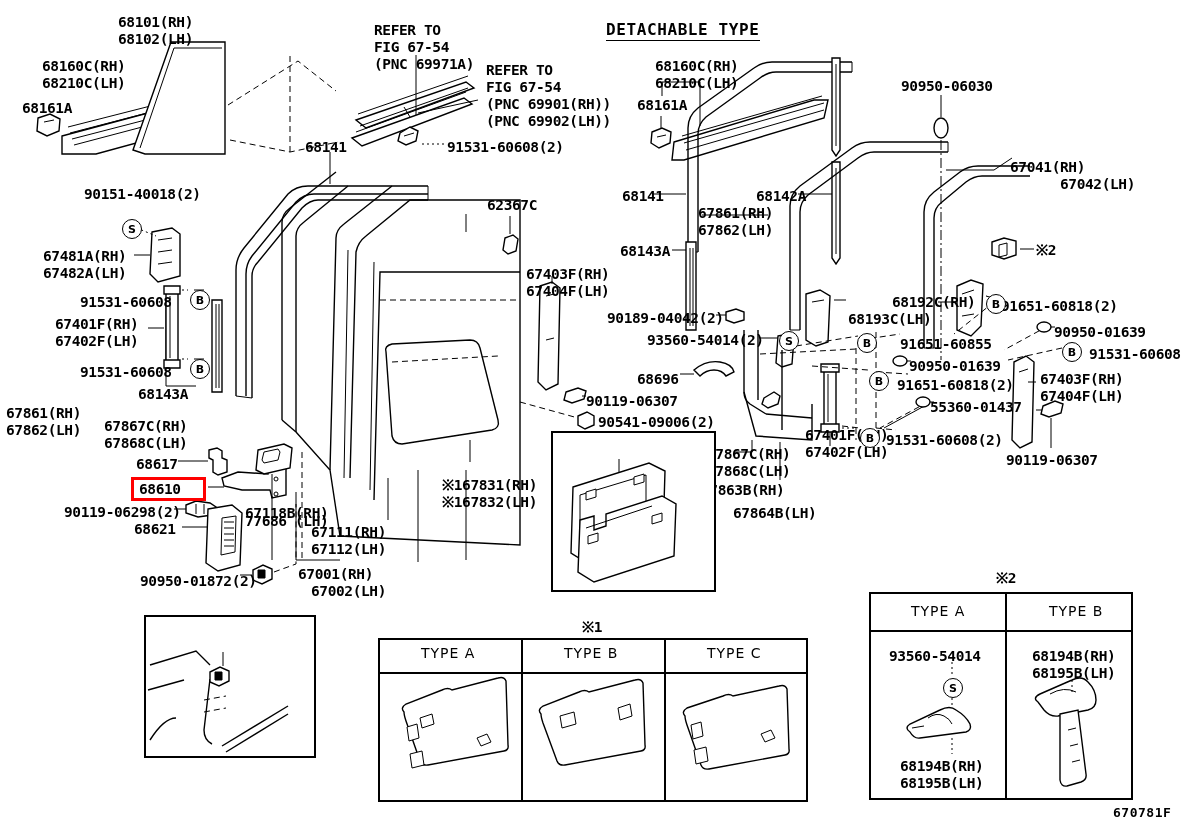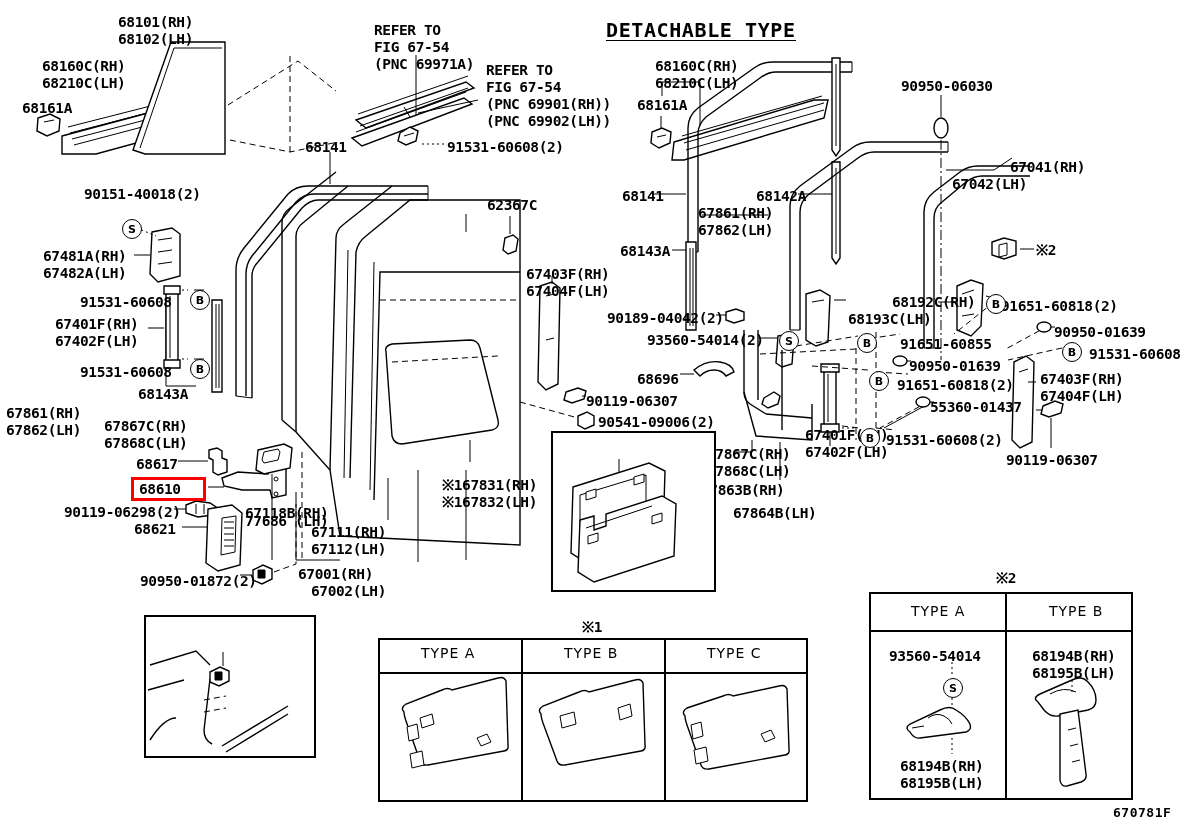--- a/index.html
+++ b/index.html
@@ -8,21 +8,21 @@
     font-family:"DejaVu Sans Mono","Liberation Mono",monospace;
     color:#000;
   }
   #stage{position:absolute;left:0;top:0;width:1200px;height:801px;}
   .lbl{
     position:absolute;white-space:pre;
     font-family:"DejaVu Sans Mono","Liberation Mono",monospace;
     font-size:14.5px;line-height:16.5px;font-weight:700;
     letter-spacing:-0.4px;color:#000;
   }
-  .lbl.hdr{font-size:20px;letter-spacing:0.6px;font-weight:600;}
+  .lbl.hdr{font-size:16px;letter-spacing:0.6px;font-weight:600;}
   .lbl.tbl{font-family:"DejaVu Sans","Liberation Sans",sans-serif;font-size:14px;font-weight:400;letter-spacing:1px;}
   .lbl.code{font-size:13px;font-weight:600;letter-spacing:0.5px;}
   .hl{
     position:absolute;border:3px solid #ff0000;background:transparent;
     box-sizing:border-box;
   }
   .underline{border-bottom:1.5px solid #000;padding-bottom:1px;}
   svg{position:absolute;left:0;top:0;}
   .ln{stroke:#000;fill:none;}
   .thin{stroke-width:1;}
@@ -439,21 +439,21 @@
   <div class="lbl" style="left:756px;top:188px;">68142A</div>
 
   <div class="lbl" style="left:698px;top:205px;">67861(RH)</div>
   <div class="lbl" style="left:698px;top:222px;">67862(LH)</div>
 
   <div class="lbl" style="left:620px;top:243px;">68143A</div>
 
   <div class="lbl" style="left:901px;top:78px;">90950-06030</div>
 
   <div class="lbl" style="left:1010px;top:159px;">67041(RH)</div>
-  <div class="lbl" style="left:952px;top:176px;">67042(LH)</div>
+  <div class="lbl" style="left:1060px;top:176px;">67042(LH)</div>
 
   <div class="lbl" style="left:1036px;top:242px;">※2</div>
 
   <div class="lbl" style="left:892px;top:294px;text-align:right;">68192C(RH)</div>
   <div class="lbl" style="left:848px;top:311px;">68193C(LH)</div>
 
   <div class="lbl" style="left:1001px;top:298px;">91651-60818(2)</div>
   <div class="lbl" style="left:884px;top:336px;margin-left:16px;">91651-60855</div>
   <div class="lbl" style="left:1054px;top:324px;">90950-01639</div>
   <div class="lbl" style="left:1089px;top:346px;">91531-60608</div>

